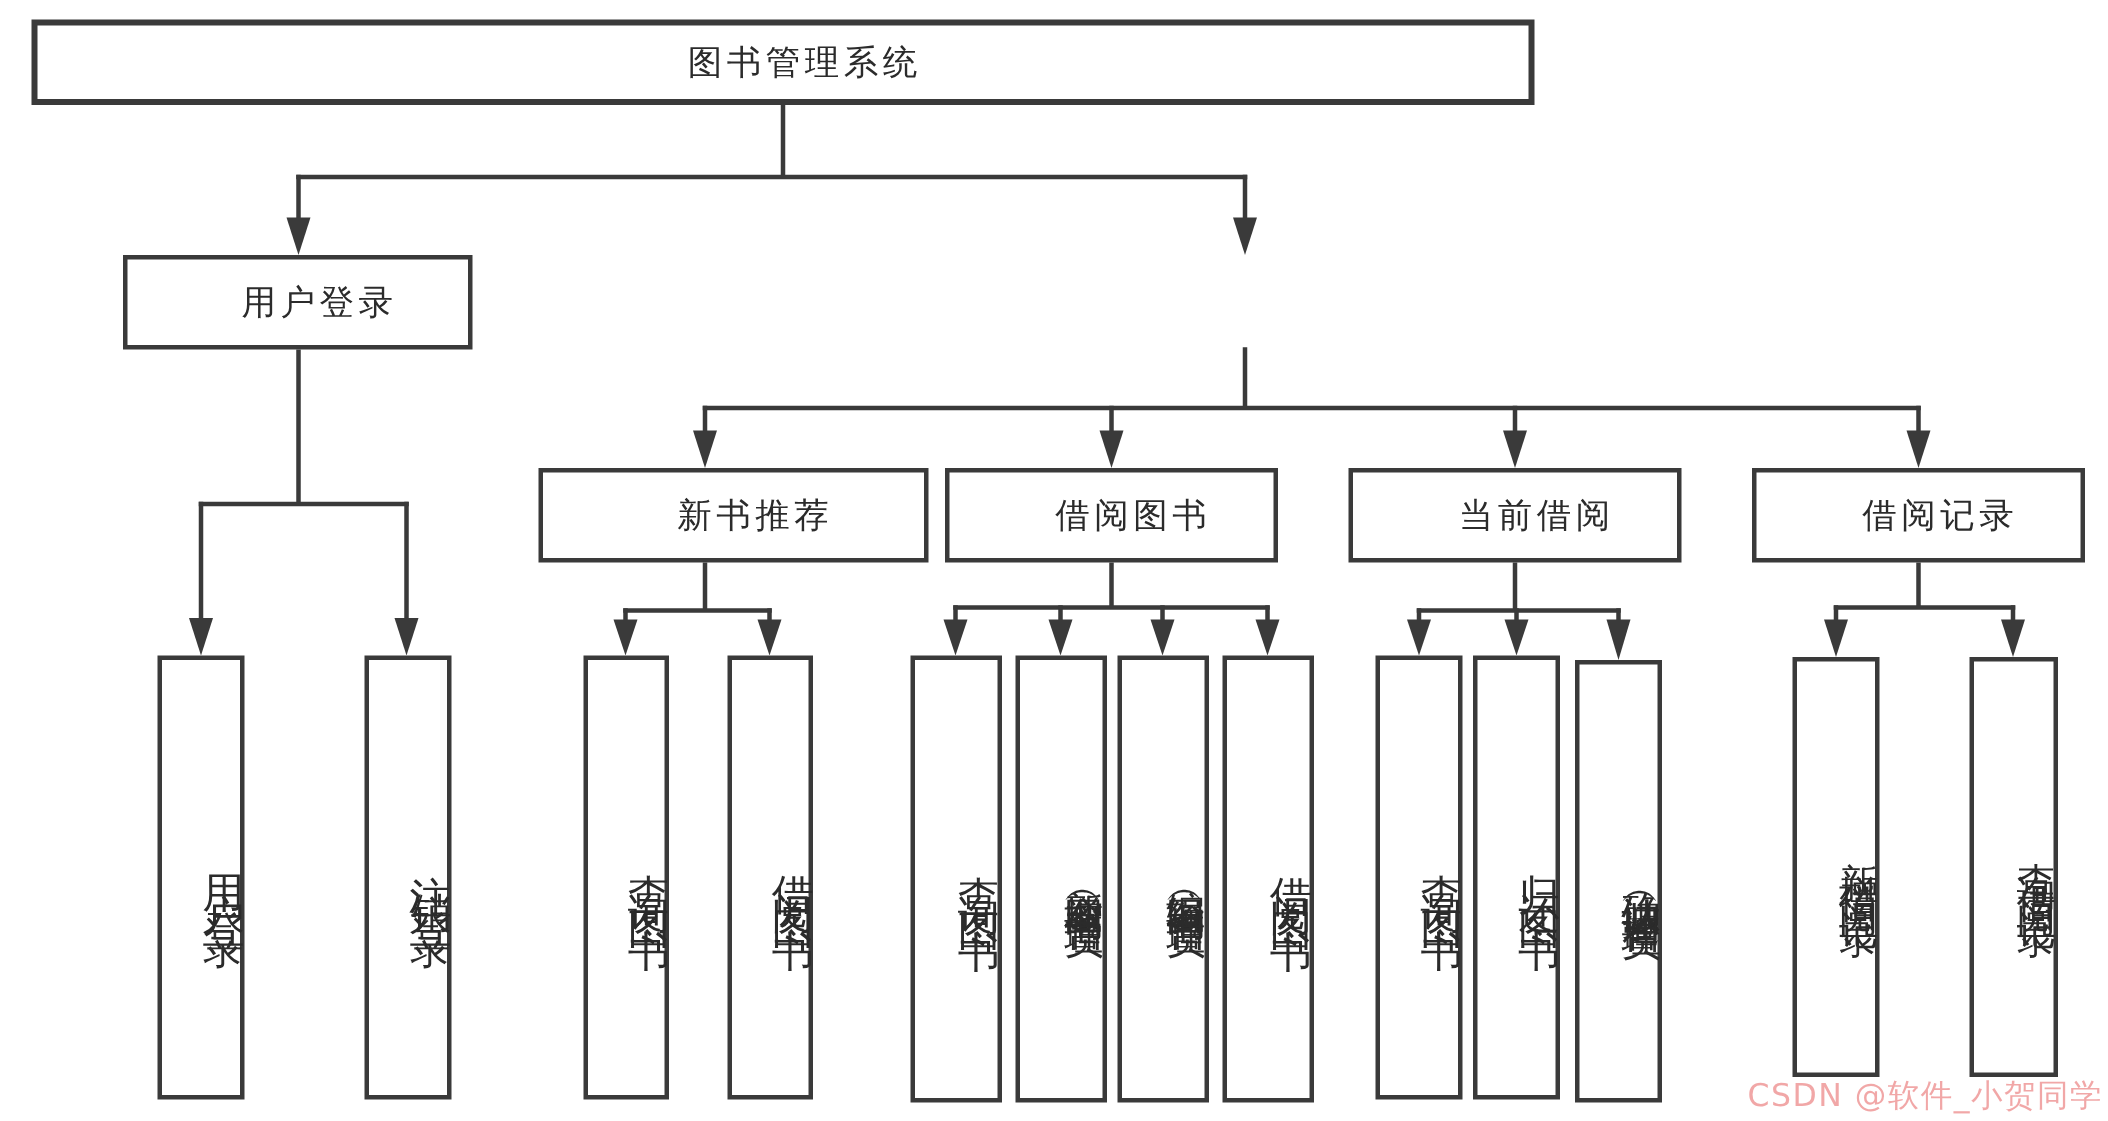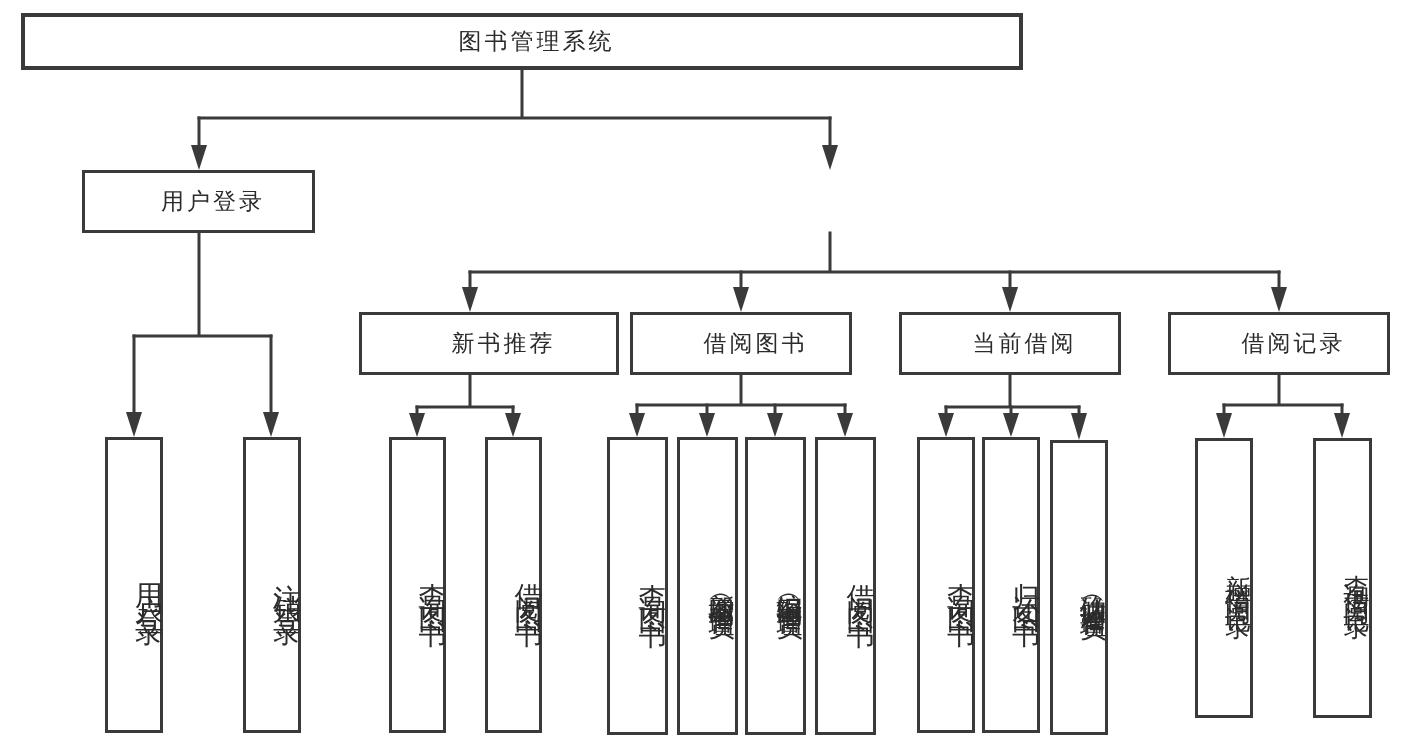--- a/index.html
+++ b/index.html
@@ -162,14 +162,15 @@
     <span class="vtext long">确认归还（管理员）</span>
   </div>
 
   <div class="box leaf" style="left:1195px; top:438px; width:58px; height:280px;">
     <span class="vtext med">新增借阅记录</span>
   </div>
   <div class="box leaf" style="left:1313px; top:438px; width:59px; height:280px;">
     <span class="vtext med">查询借阅记录</span>
   </div>
 
+  <div id="watermark">CSDN @软件_小贺同学</div>
 
 </div>
 
 </body></html>

